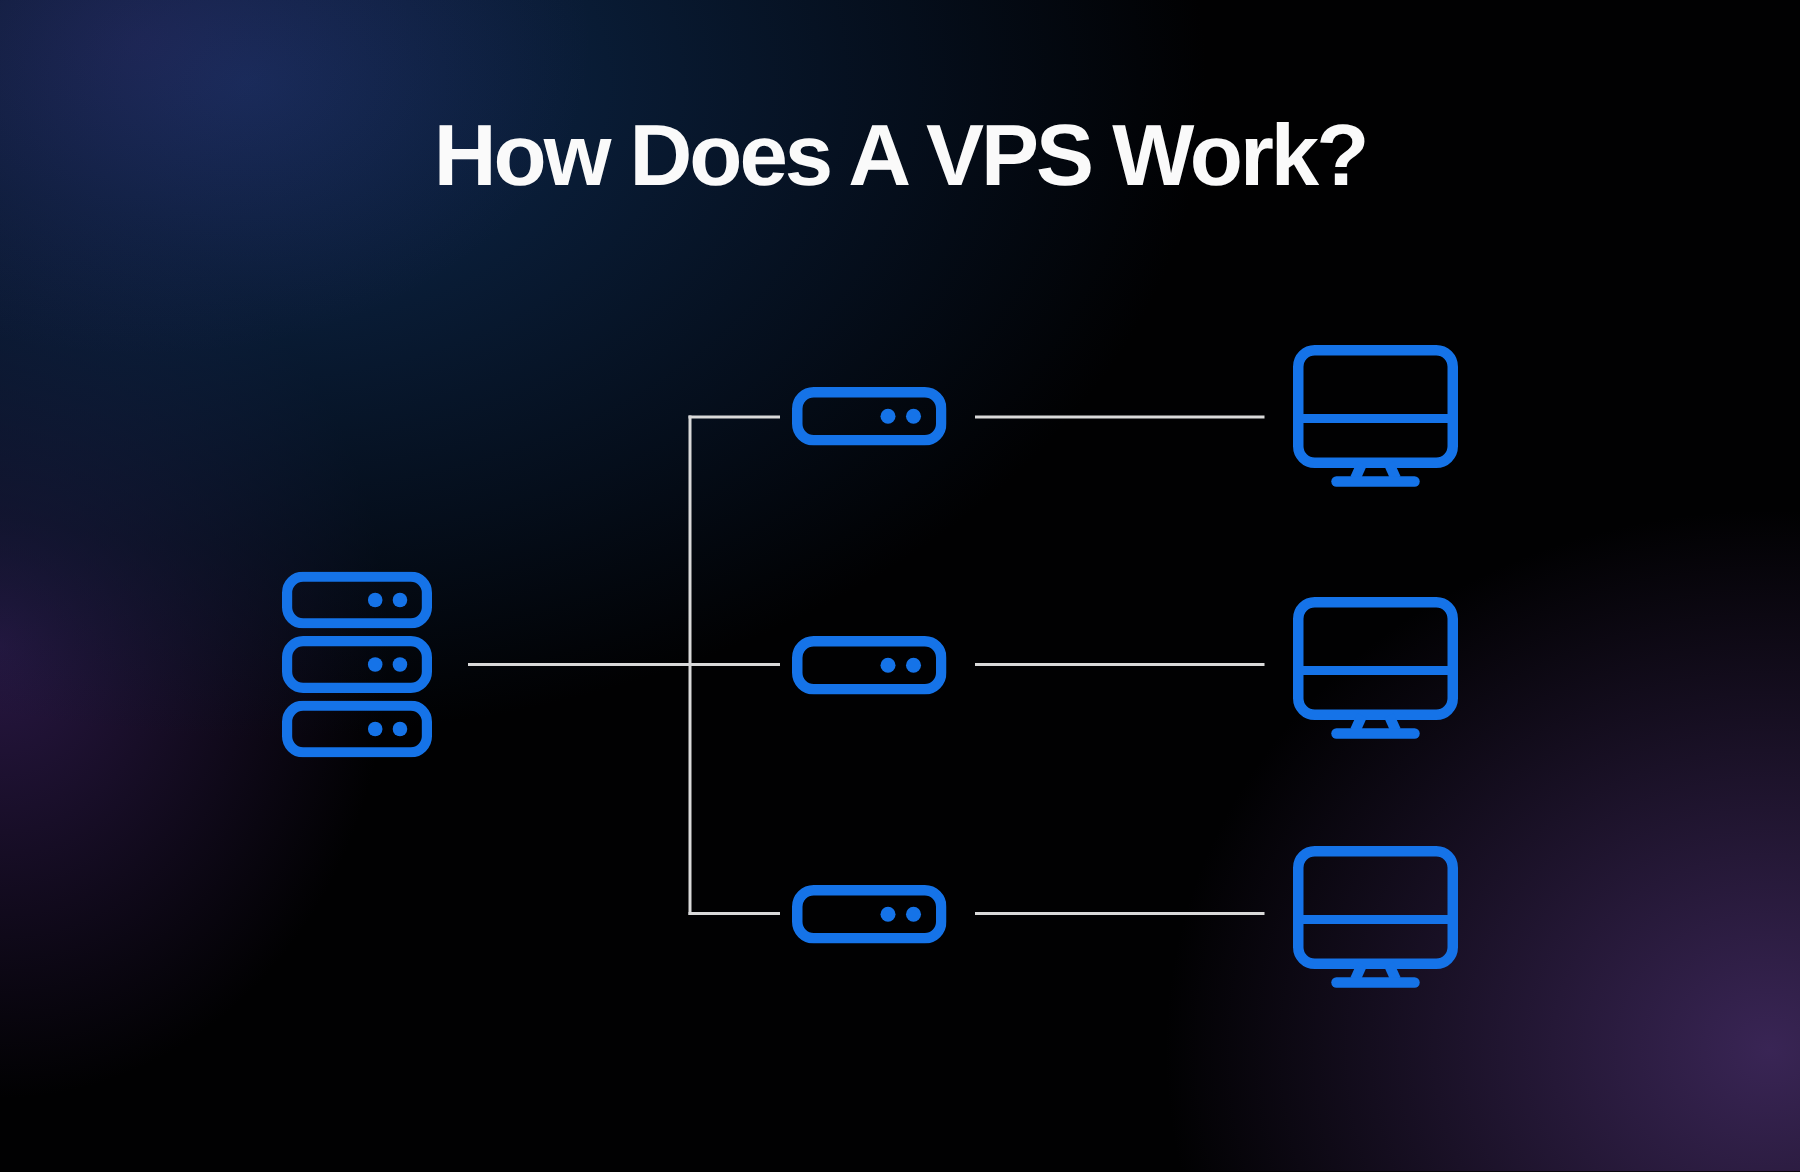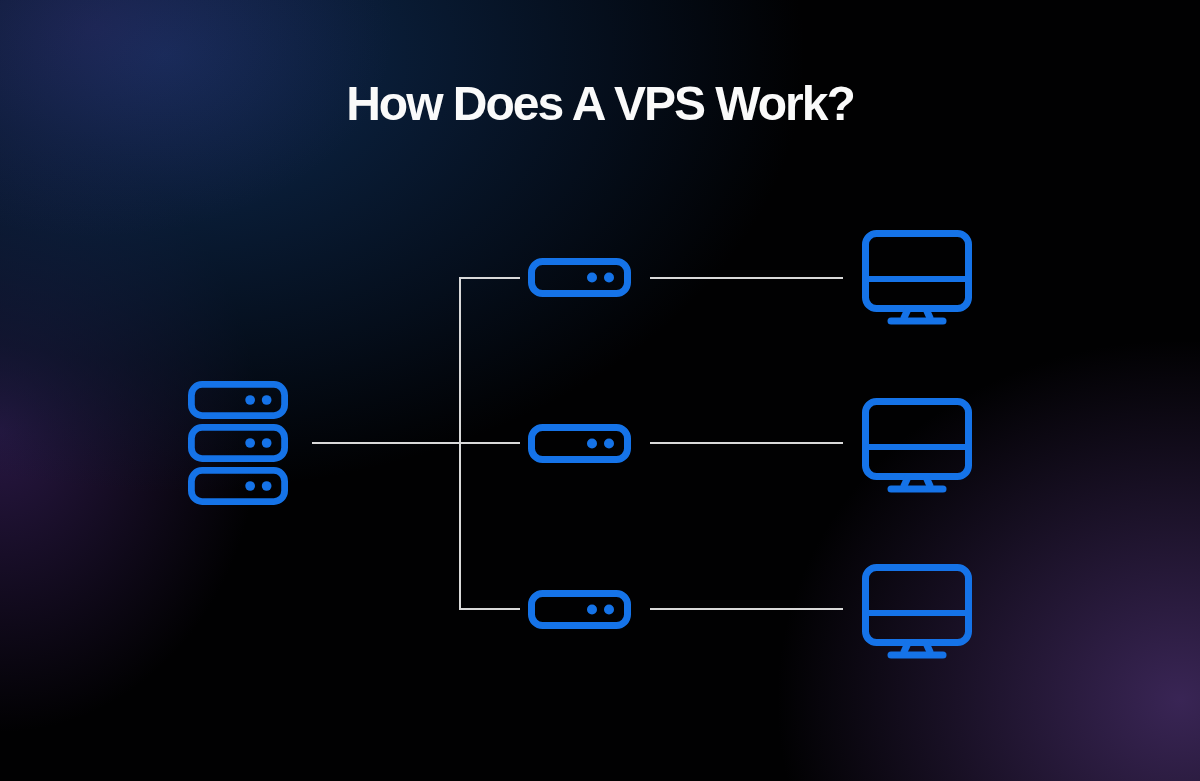--- a/index.html
+++ b/index.html
@@ -14,21 +14,21 @@
       radial-gradient(360px 420px at 0px 430px, rgba(47,27,78,0.85), transparent 72%),
       radial-gradient(560px 500px at 1180px 700px, rgba(62,40,92,0.92), transparent 72%),
       #010102;
   }
   .title{
     position:absolute;
     top:76px;left:0;width:100%;
     margin:0;
     text-align:center;
     color:var(--title-color,#ffffff);
-    font-size:48px;
+    font-size:58px;
     line-height:56px;
     font-weight:bold;
     letter-spacing:-2px;
   }
   .line{
     position:absolute;
     background:var(--connector-gray,#d9d9d9);
   }
   .node{position:absolute;color:var(--accent-blue,#1573e8);}
   .node svg{display:block;}

